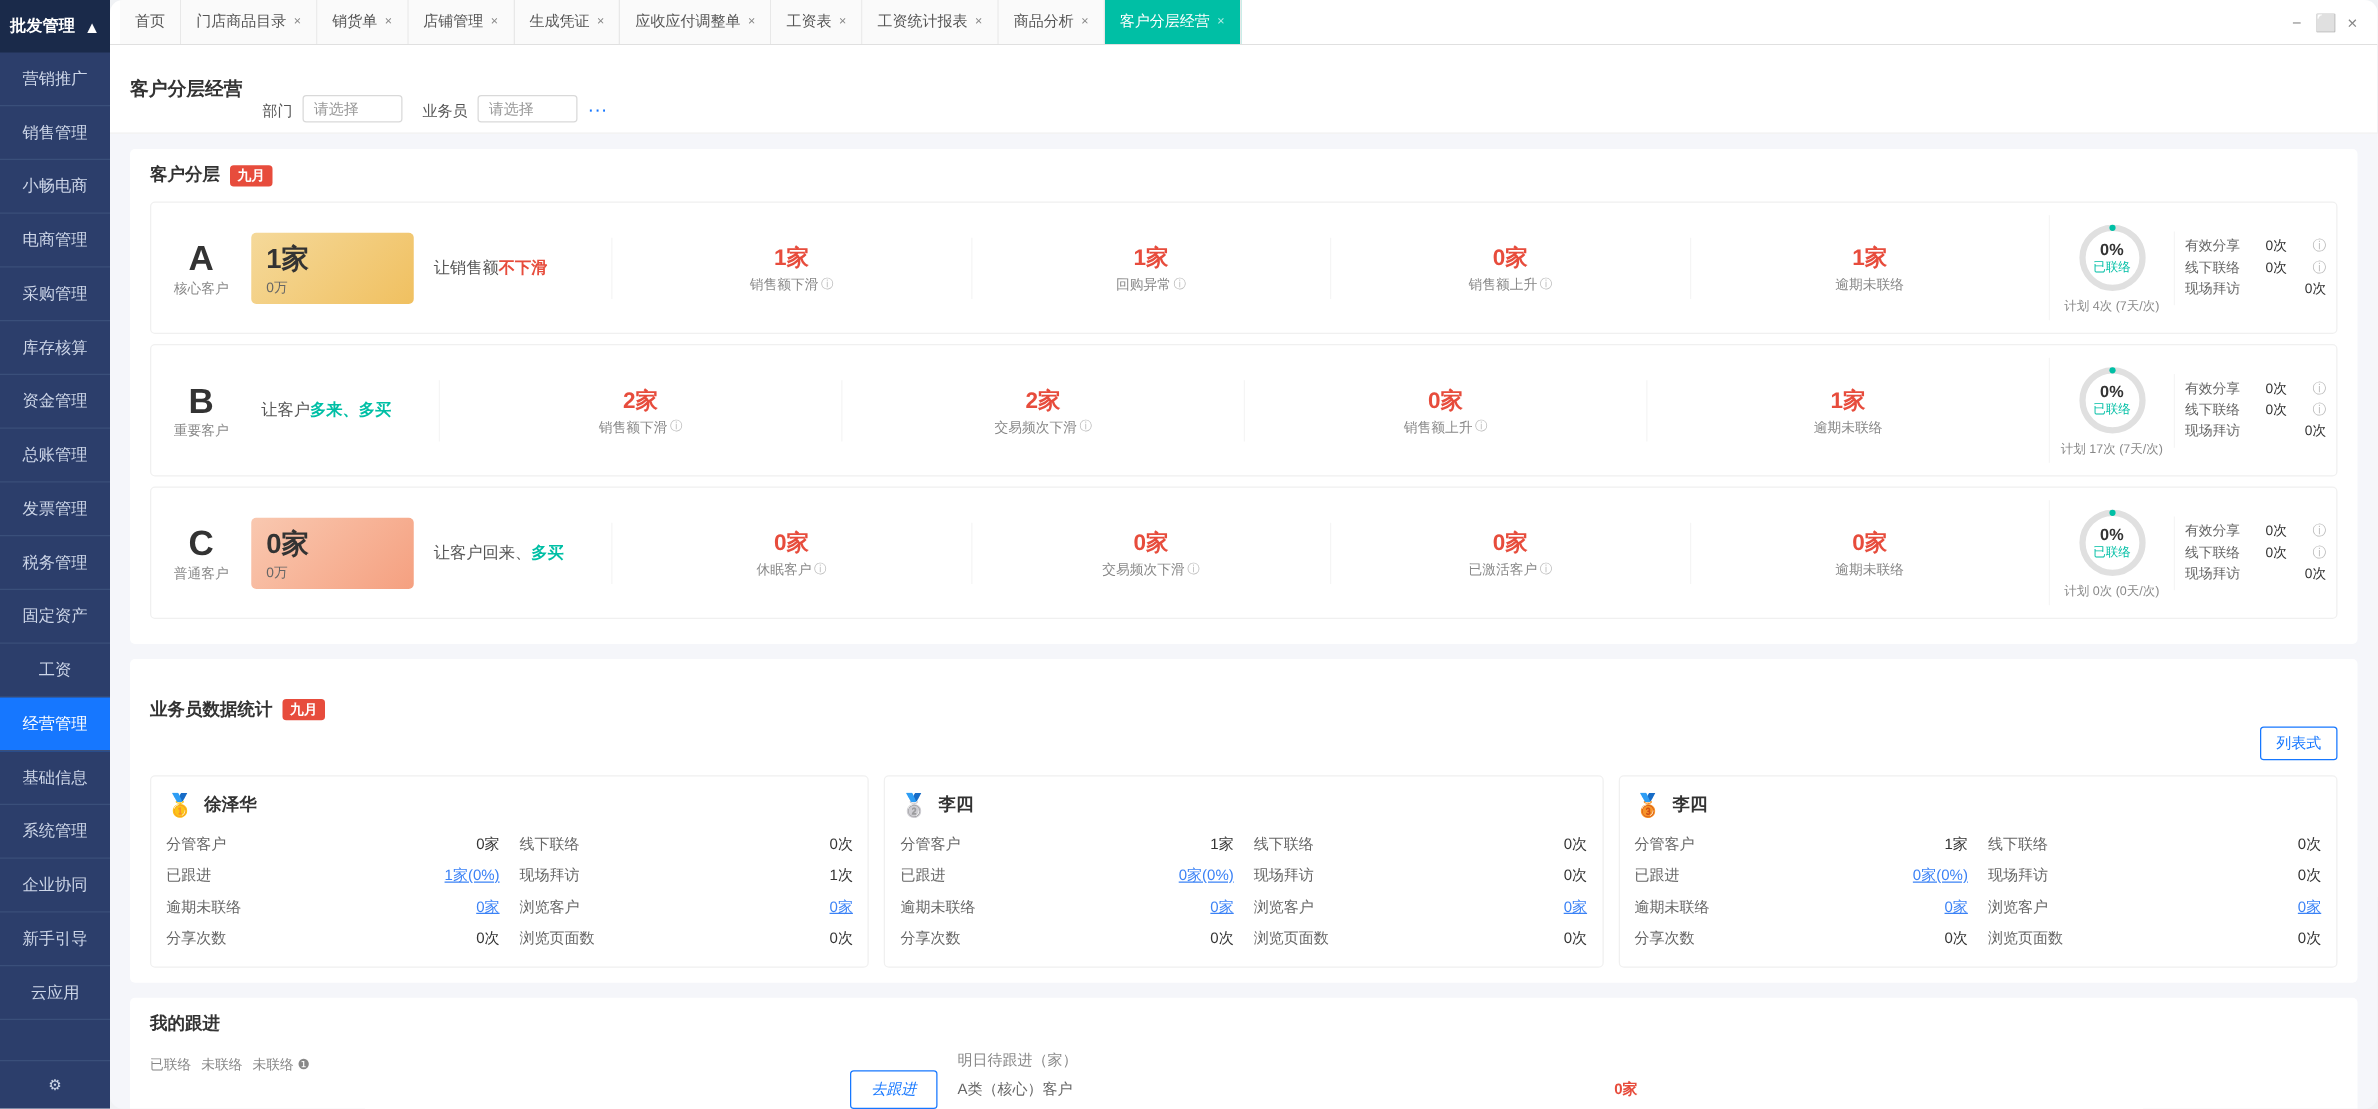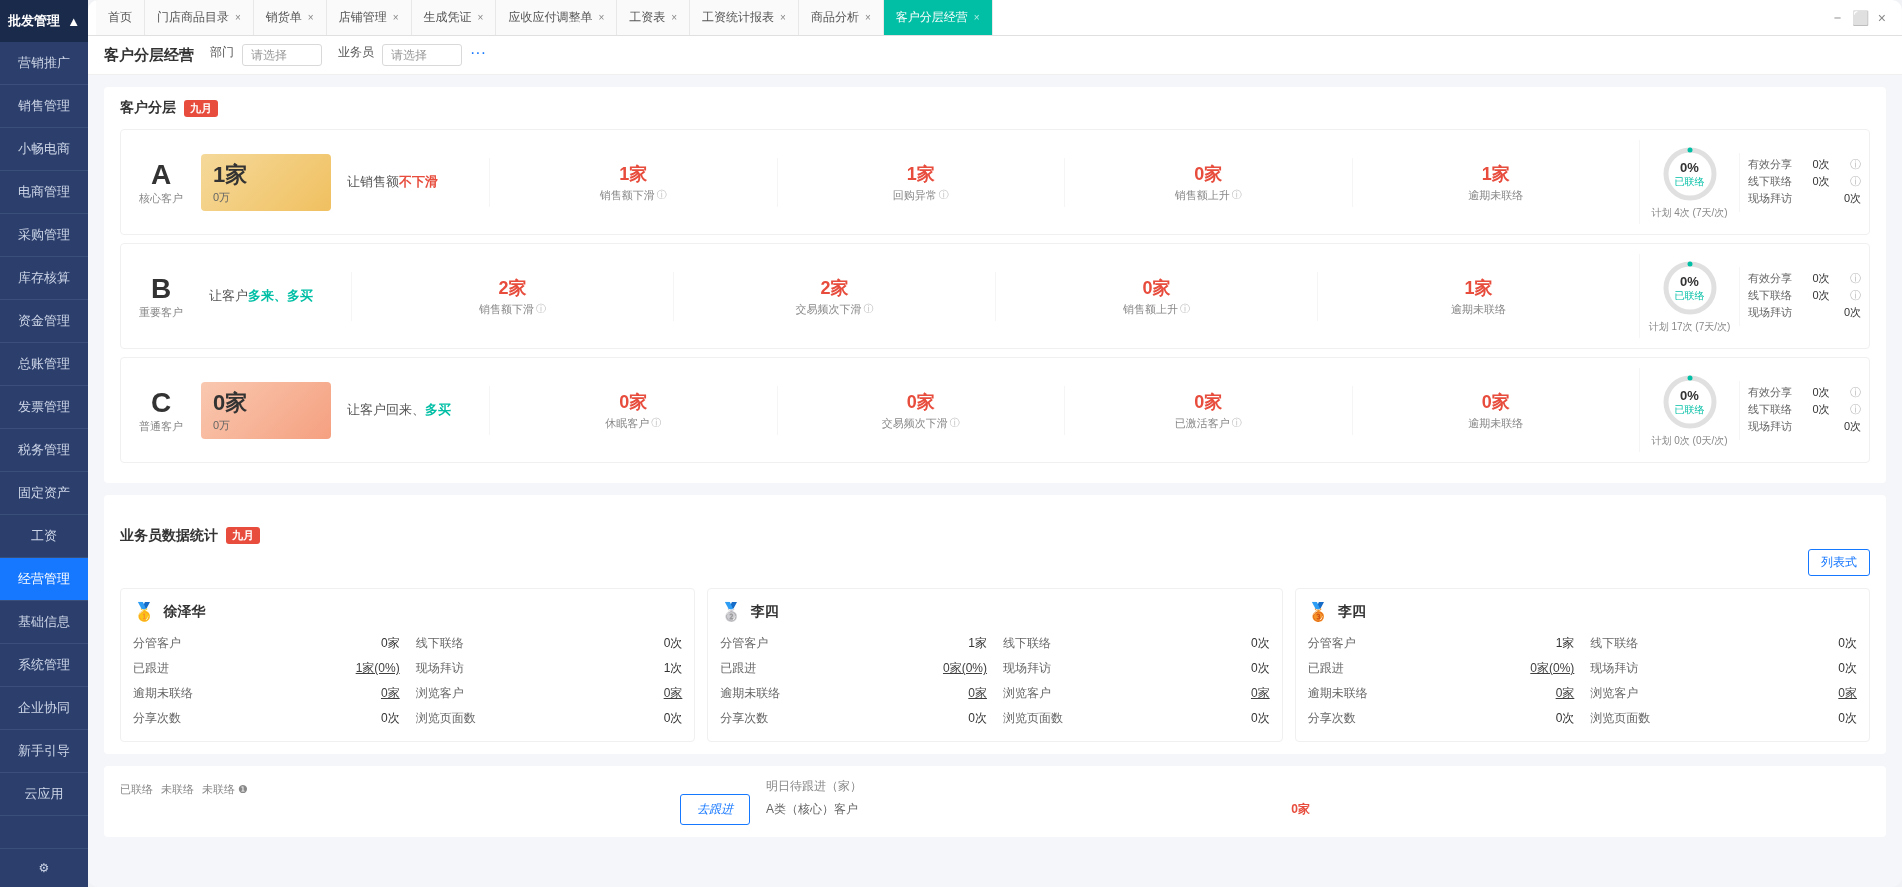--- a/index.html
+++ b/index.html
@@ -104,24 +104,25 @@
       border-bottom: 1px solid #f0f0f0;
       flex-shrink: 0;
     }
     .page-title {
       font-size: 15px;
       font-weight: bold;
       color: #333;
     }
     .filter-group {
       display: flex;
-      align-items: flex-start;
+      align-items: flex-end;
       gap: 8px;
       font-size: 12px;
       color: #555;
+      margin-top: 32px;
     }
     .filter-select {
       border: 1px solid #d9d9d9;
       border-radius: 3px;
       padding: 3px 24px 3px 8px;
       font-size: 12px;
       color: #999;
       background: #fff;
       appearance: none;
       min-width: 80px;
@@ -304,21 +305,21 @@
       gap: 4px 16px;
     }
     .staff-stat-row {
       display: flex;
       justify-content: space-between;
       align-items: flex-end;
       font-size: 12px;
       color: #666;
       padding: 2px 0;
     }
-    .staff-stat-val { color: #404040; text-decoration: underline; cursor: pointer; }
+    .staff-stat-val { color: #3b82f6; text-decoration: underline; cursor: pointer; }
     .staff-stat-val.normal { color: #333; text-decoration: none; }
 
     
     .follow-section {
       background: #fff;
       border-radius: 4px;
       padding: 12px 16px;
       margin-bottom: 12px;
     }
     .follow-col-title {
@@ -836,20 +837,23 @@
               <span>浏览页面数</span>
               <span class="staff-stat-val normal">0次</span>
             </div>
           </div>
         </div>
 
       </div>
     </div>
 
     <div class="follow-section">
+      <div class="section-title">
+        <span>我的跟进</span>
+      </div>
       <div style="display:grid;grid-template-columns:1fr auto 1fr 1fr;gap:16px;align-items:start;">
         <div>
           <div style="display:flex;gap:8px;font-size:11px;color:#888;margin-top:4px;">
             <span>已联络</span>
             <span>未联络</span>
             <span>未联络 ❶</span>
           </div>
         </div>
         <div style="display:flex;align-items:center;padding-top:16px;">
           <button class="follow-btn">去跟进</button>

